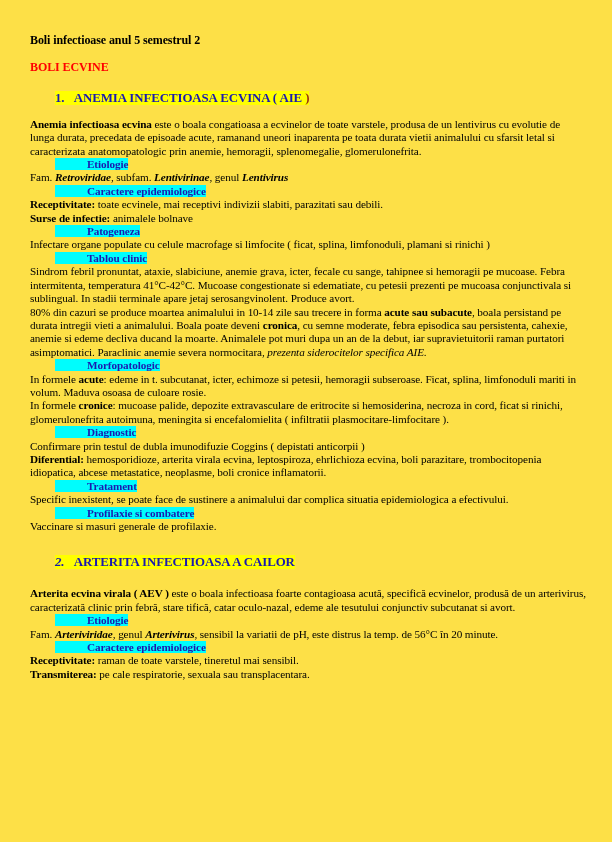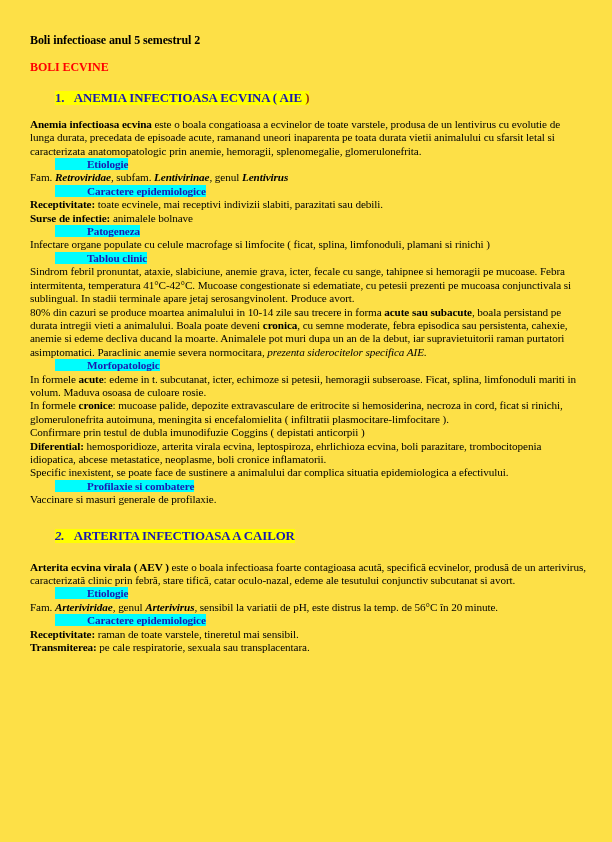--- a/index.html
+++ b/index.html
@@ -54,22 +54,24 @@
     <div class="line"><span class="b ">Receptivitate:</span><span class=""> toate ecvinele, mai receptivi indivizii slabiti, parazitati sau debili.</span></div>
     <div class="line"><span class="b ">Surse de infectie:</span><span class=""> animalele bolnave</span></div>
     <div class="line indent"><span class="b hl-cyan c-head">Patogeneza</span></div>
     <div class="line"><span class="">Infectare organe populate cu celule macrofage si limfocite ( ficat, splina, limfonoduli, plamani si rinichi )</span></div>
     <div class="line indent"><span class="b hl-cyan c-head">Tablou clinic</span></div>
     <div class="line"><span class="">Sindrom febril pronuntat, ataxie, slabiciune, anemie grava, icter, fecale cu sange, tahipnee si hemoragii pe mucoase. Febra intermitenta, temperatura 41°C-42°C. Mucoase congestionate si edematiate, cu petesii prezenti pe mucoasa conjunctivala si sublingual. In stadii terminale apare jetaj serosangvinolent. Produce avort.</span></div>
     <div class="line"><span class="">80% din cazuri se produce moartea animalului in 10-14 zile sau trecere in forma </span><span class="b ">acute sau subacute</span><span class="">, boala persistand pe durata intregii vieti a animalului. Boala poate deveni </span><span class="b ">cronica</span><span class="">, cu semne moderate, febra episodica sau persistenta, cahexie, anemie si edeme decliva ducand la moarte. Animalele pot muri dupa un an de la debut, iar supravietuitorii raman purtatori asimptomatici. Paraclinic anemie severa normocitara, </span><span class="i ">prezenta siderocitelor specifica AIE.</span></div>
     <div class="line indent"><span class="b hl-cyan c-head">Morfopatologic</span></div>
     <div class="line"><span class="">In formele </span><span class="b ">acute</span><span class="">: edeme in t. subcutanat, icter, echimoze si petesii, hemoragii subseroase. Ficat, splina, limfonoduli mariti in volum. Maduva osoasa de culoare rosie.</span></div>
     <div class="line"><span class="">In formele </span><span class="b ">cronice</span><span class="">: mucoase palide, depozite extravasculare de eritrocite si hemosiderina, necroza in cord, ficat si rinichi, glomerulonefrita autoimuna, meningita si encefalomielita ( infiltratii plasmocitare-limfocitare ).</span></div>
+    <div class="line indent"><span class="b hl-cyan c-head">Diagnostic</span></div>
     <div class="line"><span class="">Confirmare prin testul de dubla imunodifuzie Coggins ( depistati anticorpii )</span></div>
     <div class="line"><span class="b ">Diferential:</span><span class=""> hemosporidioze, arterita virala ecvina, leptospiroza, ehrlichioza ecvina, boli parazitare, trombocitopenia idiopatica, abcese metastatice, neoplasme, boli cronice inflamatorii.</span></div>
+    <div class="line indent"><span class="b hl-cyan c-head">Tratament</span></div>
     <div class="line"><span class="">Specific inexistent, se poate face de sustinere a animalului dar complica situatia epidemiologica a efectivului.</span></div>
     <div class="line indent"><span class="b hl-cyan c-head">Profilaxie si combatere</span></div>
     <div class="line"><span class="">Vaccinare si masuri generale de profilaxie.</span></div>
     <div class="gap" style="height: 20px;"></div>
     <div class="line indent hsize"><span class="b i hl-yellow c-head">2.</span><span class="b hl-yellow c-head">&nbsp;&nbsp;&nbsp;</span><span class="b hl-yellow c-head">ARTERITA INFECTIOASA A CAILOR</span></div>
     <div class="gap" style="height: 16px;"></div>
     <div class="line"><span class="b ">Arterita ecvina virala ( AEV )</span><span class=""> este o boala infectioasa foarte contagioasa acută, specifică ecvinelor, produsă de un arterivirus, caracterizată clinic prin febră, stare tifică, catar oculo-nazal, edeme ale tesutului conjunctiv subcutanat si avort.</span></div>
     <div class="line indent"><span class="b hl-cyan c-head">Etiologie</span></div>
     <div class="line"><span class="">Fam. </span><span class="b i ">Arteriviridae</span><span class="">, genul </span><span class="b i ">Arterivirus</span><span class="">, sensibil la variatii de pH, este distrus la temp. de 56°C în 20 minute.</span></div>
     <div class="line indent"><span class="b hl-cyan c-head">Caractere epidemiologice</span></div>

